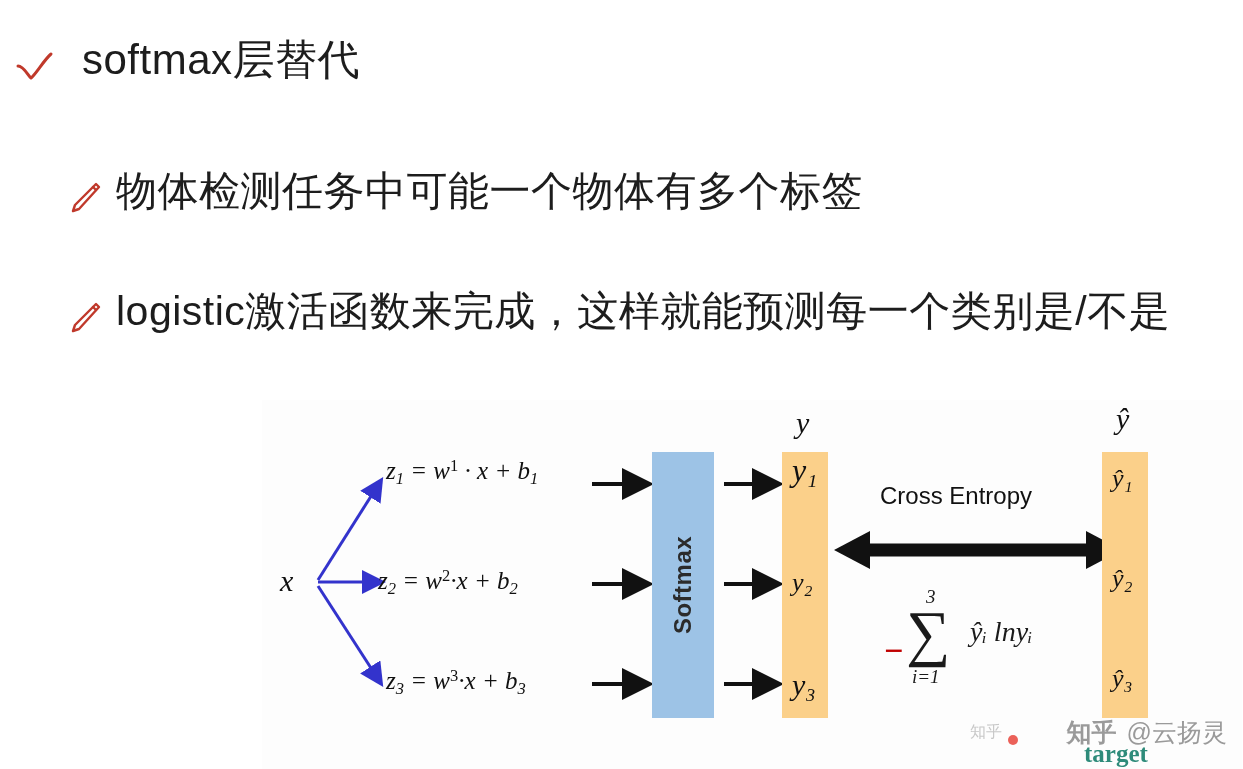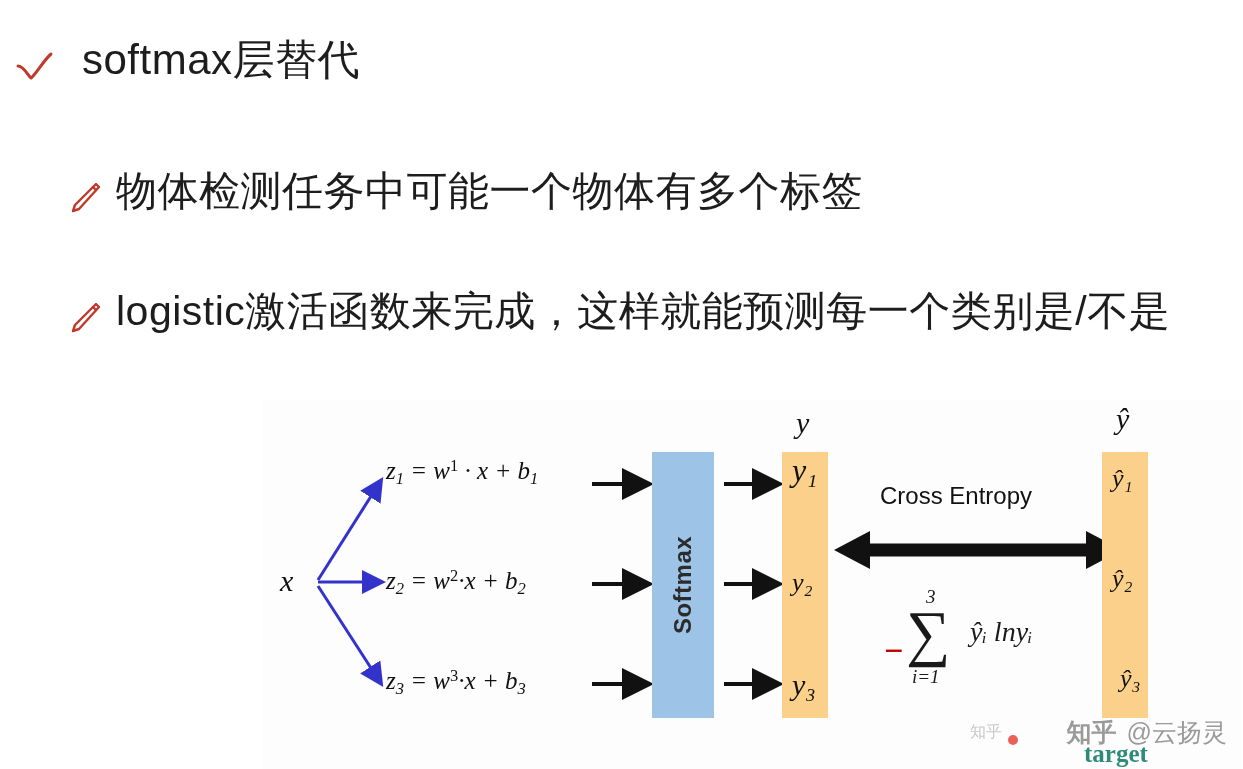--- a/index.html
+++ b/index.html
@@ -319,21 +319,21 @@
       <path d="M860,150 L824,131 L824,169 z" fill="#111"></path>
     </g>
   </svg>
 
   <div class="lbl eq" style="left:18px; top:164px; font-size:30px;">x</div>
 
   <div class="lbl eq" style="left:124px; top:56px;">
     <span class="italic">z</span><span class="sub">1</span> = <span class="italic">w</span><span class="sup">1</span> · <span class="italic">x</span> + <span class="italic">b</span><span class="sub">1</span>
   </div>
 
-  <div class="lbl eq" style="left:124px; top:166px;">
+  <div class="lbl eq" style="left:116px; top:166px;">
     <span class="italic">z</span><span class="sub">2</span> = <span class="italic">w</span><span class="sup">2</span>·<span class="italic">x</span> + <span class="italic">b</span><span class="sub">2</span>
   </div>
 
   <div class="lbl eq" style="left:124px; top:266px;">
     <span class="italic">z</span><span class="sub">3</span> = <span class="italic">w</span><span class="sup">3</span>·<span class="italic">x</span> + <span class="italic">b</span><span class="sub">3</span>
   </div>
 
   <div class="box-softmax">
     <span>Softmax</span>
   </div>
@@ -341,21 +341,21 @@
   <div class="lbl italic" style="left:534px; top:6px; font-size:30px;">y</div>
   <div class="box-y"></div>
   <div class="lbl italic" style="left:530px; top:52px; font-size:32px;">y₁</div>
   <div class="lbl italic" style="left:530px; top:168px; font-size:26px;">y₂</div>
   <div class="lbl italic" style="left:530px; top:268px; font-size:30px;">y₃</div>
 
   <div class="lbl italic" style="left:854px; top:2px; font-size:30px;">ŷ</div>
   <div class="box-yhat"></div>
   <div class="lbl italic" style="left:850px; top:64px; font-size:26px;text-align:right;">ŷ₁</div>
   <div class="lbl italic" style="left:850px; top:164px; font-size:26px;">ŷ₂</div>
-  <div class="lbl italic" style="left:850px; top:264px; font-size:26px;margin-left:8px;">ŷ₃</div>
+  <div class="lbl italic" style="left:850px; top:264px; font-size:26px;">ŷ₃</div>
 
   <div class="cross-entropy">Cross Entropy</div>
 
   <div class="sum-block">
     <span class="minus">−</span>
     <span class="sigma">∑</span>
     <span class="sigma-top">3</span>
     <span class="sigma-bot">i=1</span>
     <span class="sum-body">ŷᵢ lnyᵢ</span>
   </div>

